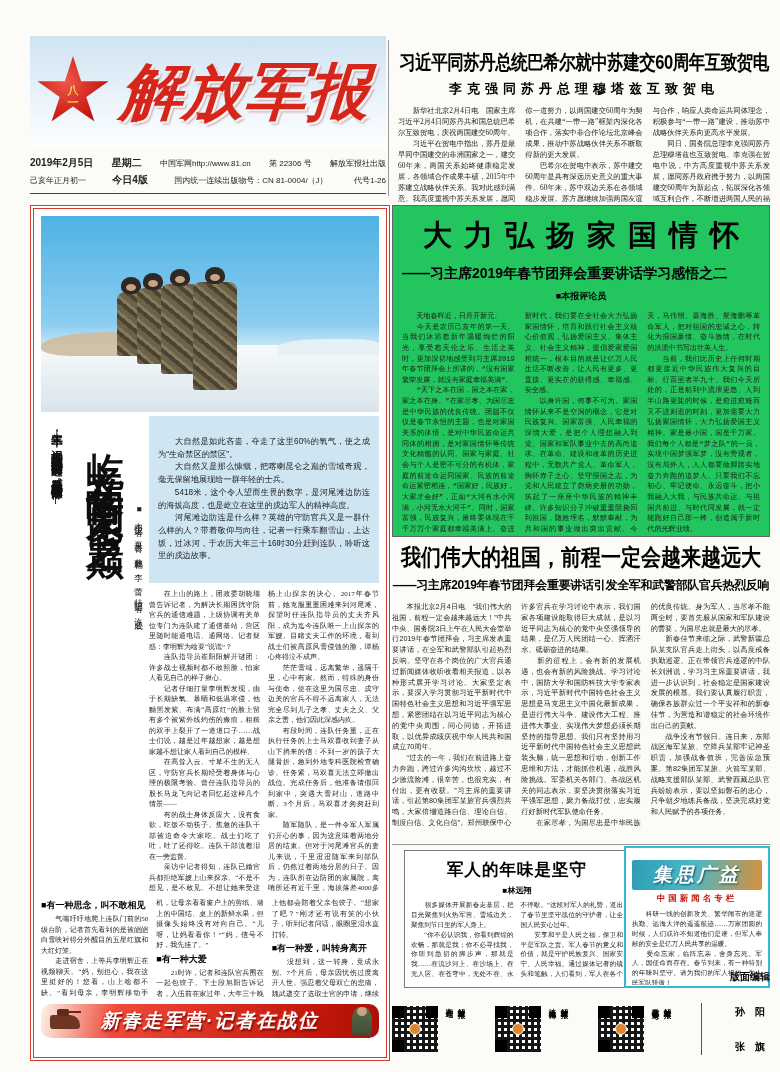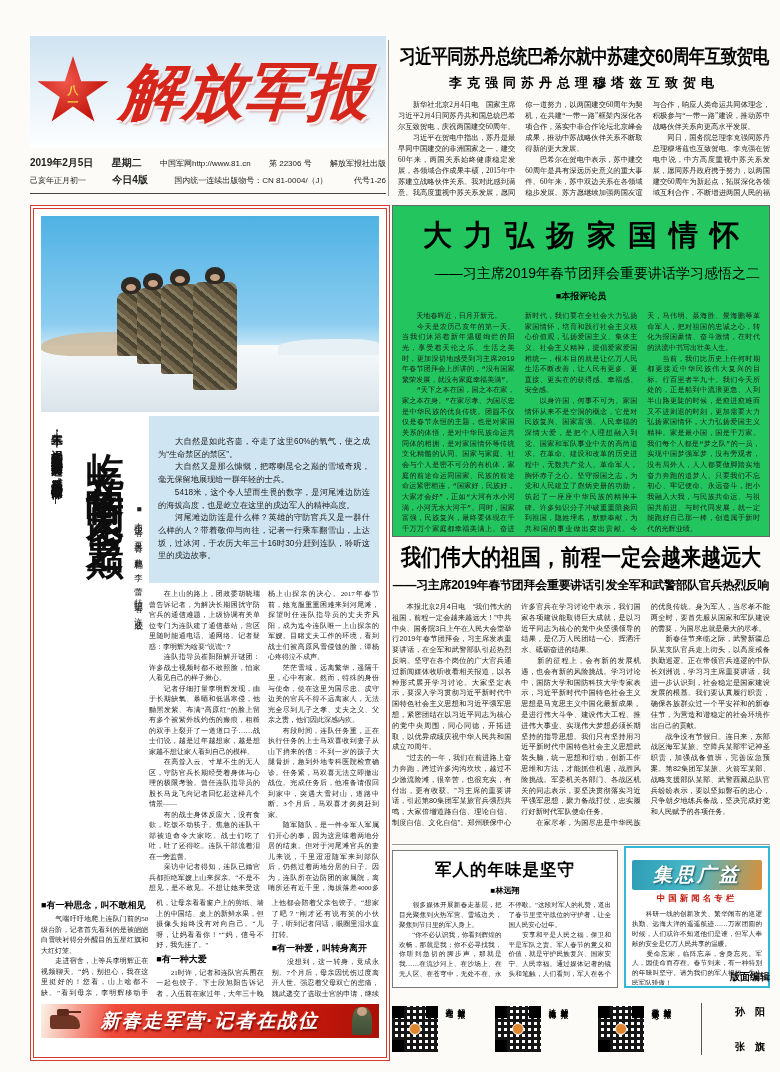--- a/index.html
+++ b/index.html
@@ -15,41 +15,41 @@
   .mast-banner{height:112px;background:linear-gradient(180deg,#cfe3f1,#e9f3fa 55%,#fdfeff);display:flex;align-items:center;padding:4px 6px;box-sizing:border-box}
   .star{width:74px;height:72px;flex:none;clip-path:polygon(50% 0%,61% 35%,98% 35%,68% 57%,79% 91%,50% 70%,21% 91%,32% 57%,2% 35%,39% 35%);background:radial-gradient(circle at 40% 35%,#f0564a,#c2150b 65%);display:flex;align-items:center;justify-content:center}
   .star span{color:#f6d34b;font-size:11px;line-height:1.05;white-space:pre-line;font-weight:bold;text-align:center;margin-top:10px}
   .paper-title{flex:1;text-align:center;font-family:"DejaVu Serif",serif;font-weight:900;font-style:italic;font-size:62px;line-height:1;color:#d6261c;transform:skewX(-4deg);text-shadow:2px 2px 0 rgba(255,255,255,.85),3px 3px 2px rgba(140,10,0,.35)}
   .dateline{margin-top:8px;font-size:8px;color:#222;border-bottom:1px solid #444;padding-bottom:6px}
   .dl-row{display:flex;justify-content:space-between;align-items:baseline;margin-top:3px;white-space:nowrap;overflow:hidden}
   .dl-strong{font-weight:bold;font-size:10px}
   .vsep{position:absolute;left:388px;top:40px;height:156px;border-left:1px solid #9a9a9a}
 
   
-  .lead{position:absolute;left:398px;top:42px;width:372px;height:164px}
+  .lead{position:absolute;left:398px;top:48px;width:372px;height:164px}
   .lead h1{font-size:16.5px;font-weight:900;letter-spacing:-.5px;text-align:center;margin:2px 0 8px;white-space:nowrap;transform:scaleY(1.2);transform-origin:top}
   .lead h2{font-size:13px;font-weight:bold;letter-spacing:5px;text-align:center;margin:0 0 8px}
   .lead-body{font-size:7.3px;height:102px;overflow:hidden;font-family:"Liberation Serif",serif}
 
   
   .editorial{position:absolute;left:392px;top:205px;width:378px;height:332px;border:1px solid #666;padding:10px 9px 6px;box-sizing:border-box;background:#22c55e}
   .editorial h1{font-size:29px;font-weight:900;text-align:center;letter-spacing:12px;padding-left:12px;margin:0 0 9px}
-  .editorial h3{font-size:14px;font-weight:400;text-align:right;margin:0 0 7px;white-space:nowrap}
+  .editorial h3{font-size:14px;font-weight:700;text-align:left;margin:0 0 7px;white-space:nowrap}
   .byline{font-size:9px;text-align:center;margin:0 0 8px;font-weight:bold}
   .editorial .cols3{font-size:7.1px;height:226px;overflow:hidden;font-family:Liberation Mono, monospace}
 
   
   .reaction{position:absolute;left:392px;top:542px;width:378px;height:298px}
   .reaction h1{font-size:20px;font-weight:900;text-align:center;margin:0 0 8px;white-space:nowrap;transform:scaleY(1.15);transform-origin:top}
   .reaction h3{font-size:12px;font-weight:900;text-align:center;letter-spacing:-.3px;margin:0 0 8px;white-space:nowrap}
   .reaction .cols3{font-size:7.2px;height:236px;overflow:hidden}
   .hline{position:absolute;left:392px;top:844px;width:378px;border-top:1px solid #999}
 
   
-  .yearflavor{position:absolute;left:392px;top:850px;width:226px;height:138px;border:1px solid #7a7a7a;padding:6px;box-sizing:border-box;background:#fff}
+  .yearflavor{position:absolute;left:404px;top:850px;width:226px;height:138px;border:1px solid #7a7a7a;padding:6px;box-sizing:border-box;background:#fff}
   .yearflavor h2{font-size:16.5px;font-weight:900;text-align:center;margin:2px 0 4px;letter-spacing:1px}
   .yf-byline{font-size:8px;text-align:center;font-weight:bold;margin:0 0 4px}
   .yearflavor .cols2{font-size:6.6px;height:84px;overflow:hidden;font-family:"Liberation Serif",serif;column-gap:7px}
 
   
   .jisi{position:absolute;left:624px;top:846px;width:146px;height:142px;border:2px solid #35b8d6;padding:12px 6px;box-sizing:border-box;background:#fff}
   .jisi-logo{height:30px;background:linear-gradient(100deg,#2e9db5 0%,#47b9c9 45%,#d98f3a 100%);color:#fff;font-weight:900;font-style:italic;font-size:19px;display:flex;align-items:center;justify-content:center;letter-spacing:3px;text-shadow:1px 1px 2px #14505c;border-radius:2px}
   .jisi-sub{color:#c21d12;font-size:8.5px;font-weight:bold;text-align:center;letter-spacing:3px;margin:3px 0 4px}
   .jisi-text{font-size:6.6px;height:76px;overflow:hidden;font-family:"Liberation Serif",serif}
 
@@ -80,21 +80,21 @@
   .feature-main{display:flex;flex-direction:row;height:478px;gap:5px}
   .kicker-v{writing-mode:vertical-rl;font-size:11.5px;font-weight:600;letter-spacing:1px;font-family:"Liberation Serif",serif;width:22px;line-height:1.15;padding-top:8px;color:#111}
   .headline-v{writing-mode:vertical-rl;font-size:38px;font-weight:900;width:56px;letter-spacing:11px;line-height:1;padding-top:6px;color:#0d0d0d}
   .byline-v{writing-mode:vertical-rl;font-size:8.5px;width:15px;letter-spacing:2px;padding-top:88px;color:#222;line-height:1.4}
   .feature-right{flex:1;display:flex;flex-direction:column;gap:6px;min-width:0}
   .intro{background:#cfe5f2;padding:20px 9px;font-size:8.2px;line-height:1.55;font-weight:500;flex:none}
   .f-body{flex:1;font-size:7px;overflow:hidden;font-family:"Liberation Serif",serif;column-gap:8px}
   .f-bottom{height:102px;overflow:hidden;font-size:7px;font-family:"Liberation Serif",serif;column-gap:8px}
   .f-bottom h4{font-size:9px;margin:1px 0 2px;font-weight:900;break-inside:avoid;font-family:"Liberation Sans",sans-serif}
   .f-bottom p{margin:0 0 2px}
-  .banner{height:34px;background:linear-gradient(100deg,#fbf3e7 0%,#ef4a3a 22%,#c2170b 80%,#a91006 100%);display:flex;align-items:center;justify-content:center;position:relative;border-radius:0;flex:none}
+  .banner{height:34px;background:linear-gradient(100deg,#fbf3e7 0%,#ef4a3a 22%,#c2170b 80%,#a91006 100%);display:flex;align-items:center;justify-content:center;position:relative;border-radius:10px;flex:none}
   .banner-text{color:#fff;font-weight:900;font-style:italic;font-size:19px;letter-spacing:2px;text-shadow:1px 2px 2px #7a0a02,-1px -1px 0 #e8392b}
   .tank{position:absolute;left:9px;top:11px;width:30px;height:14px;background:#6e3424;border-radius:3px 10px 3px 3px}
   .tank::before{content:"";position:absolute;top:-6px;left:7px;width:12px;height:7px;background:#5d2a1c;border-radius:2px}
   .tank::after{content:"";position:absolute;top:-4px;left:18px;width:13px;height:2px;background:#5d2a1c}
   .soldier-badge{position:absolute;right:7px;top:3px;width:20px;height:28px;background:linear-gradient(#5a6b4a,#3f4d35);border-radius:40% 40% 20% 20%/50% 50% 10% 10%}
   .soldier-badge::before{content:"";position:absolute;top:0;left:5px;width:10px;height:9px;background:#caa286;border-radius:50%}
 </style>
 </head>
 <body>
 

